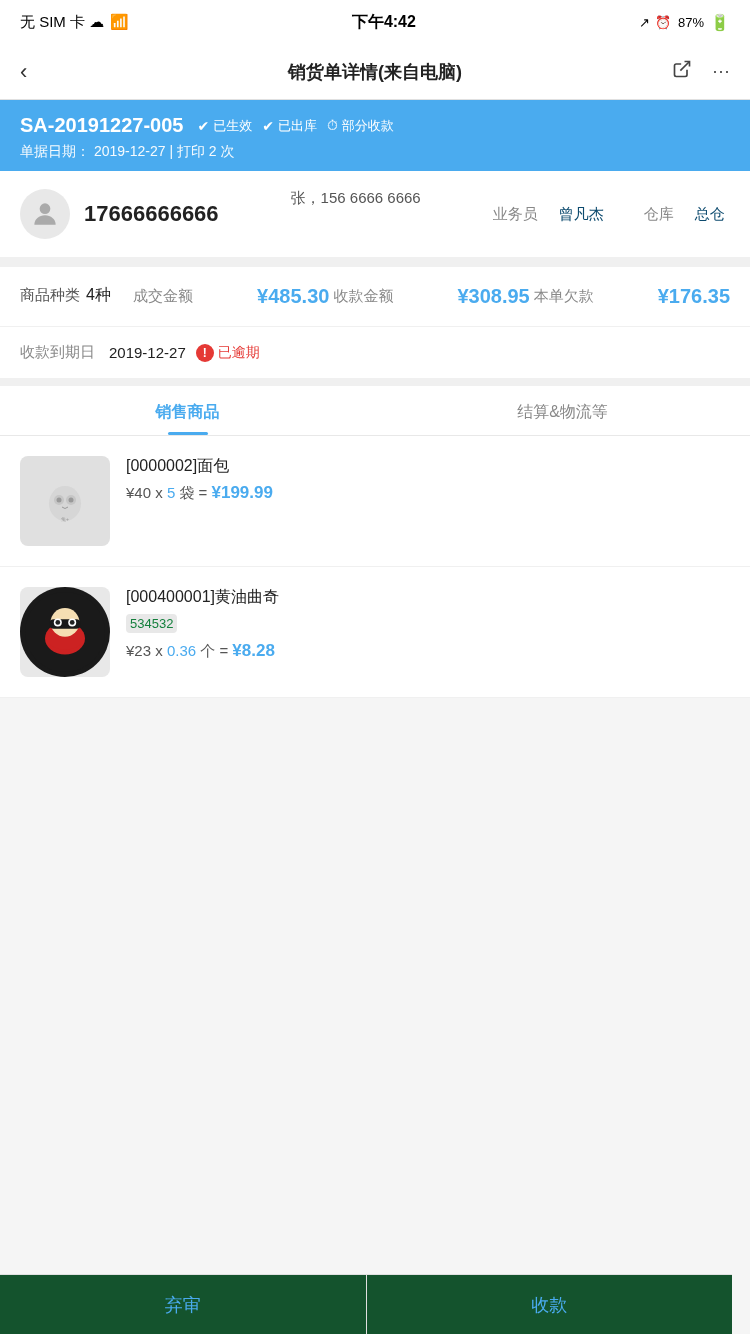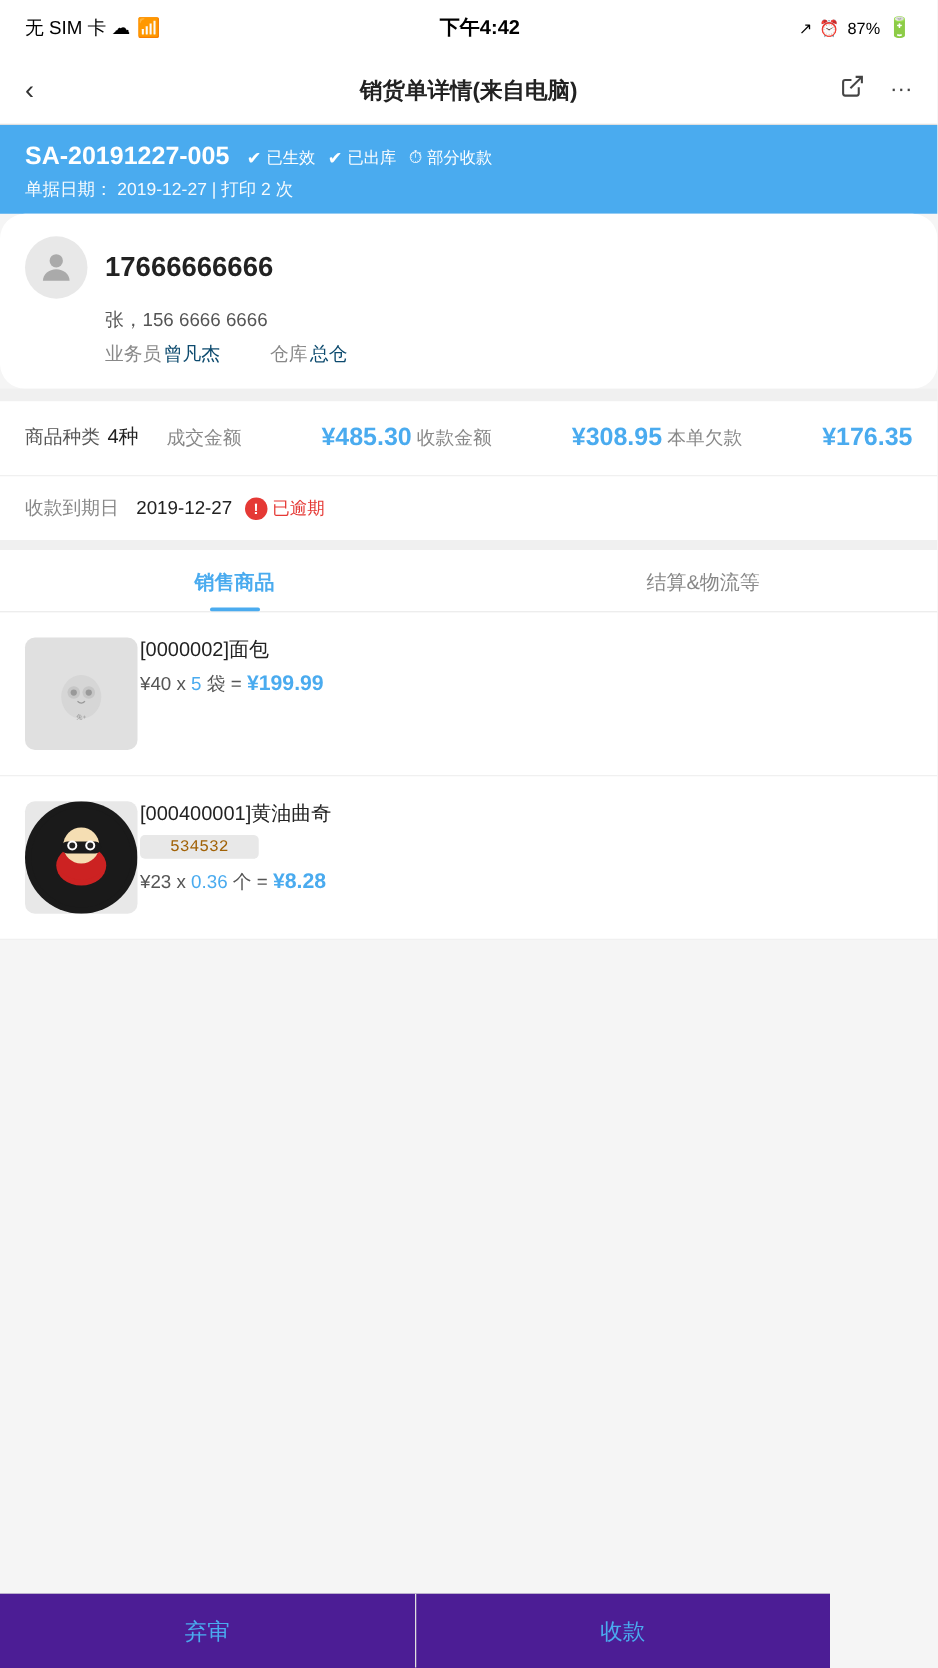--- a/index.html
+++ b/index.html
@@ -96,23 +96,22 @@
       font-size: 14px;
       color: #fff;
       opacity: 0.95;
     }
 
     
     .customer-section {
       background: #fff;
       padding: 18px 20px;
       display: flex;
-      flex-direction: column;
+      flex-direction: row;
       gap: 8px;
-      border-radius: 20px;
     }
     .customer-top {
       display: flex;
       align-items: center;
       gap: 14px;
     }
     .avatar {
       width: 50px;
       height: 50px;
       border-radius: 50%;
@@ -135,21 +134,21 @@
       padding-left: 64px;
     }
     .customer-meta {
       display: flex;
       align-items: center;
       gap: 40px;
       padding-left: 64px;
       font-size: 15px;
       color: #555;
     }
-    .meta-item { display: flex; align-items: flex-end; gap: 2px; font-family: Liberation Mono, monospace; }
+    .meta-item { display: flex; align-items: flex-end; gap: 21px; font-family: Liberation Mono, monospace; }
     .meta-label { color: #888; }
     .meta-value { color: #0c4a6e; font-weight: 500; }
 
     
     .divider {
       height: 10px;
       background: #f0f0f0;
     }
 
     
@@ -247,21 +246,21 @@
     }
 
     
     .products-section {
       background: #fff;
     }
     .product-item {
       display: flex;
       align-items: flex-start;
       padding: 20px;
-      gap: 2px;
+      gap: 16px;
       border-bottom: 1px solid #f0f0f0;
     }
     .product-thumb {
       width: 90px;
       height: 90px;
       border-radius: 8px;
       background: #e8e8e8;
       flex-shrink: 0;
       overflow: hidden;
       display: flex;
@@ -276,42 +275,41 @@
     }
     .product-name {
       font-size: 16px;
       color: #222;
       font-weight: 500;
       margin-bottom: 6px;
     }
     .product-sku-badge {
       display: inline-block;
       background: #e8e8e8;
-      color: #a16207;
+      color: #15803d;
       font-size: 13px;
-      padding: 2px 24px;
+      padding: 2px 4px;
       border-radius: 4px;
       margin-bottom: 8px;
-      font-family: Liberation Mono, monospace;
     }
     .product-price-row {
       font-size: 15px;
       color: #555;
     }
     .price-qty { color: #4AABEF; }
     .price-total { color: #4AABEF; font-weight: 700; font-size: 17px; }
 
     
     .bottom-bar {
       position: fixed;
       bottom: 0;
       left: 0;
-      width: 664px;
+      width: 732px;
       height: 60px;
-      background: #4c1d95;
+      background: #14532d;
       border-top: 1px solid #e0e0e0;
       display: flex;
     }
     .bottom-btn {
       flex: 1;
       display: flex;
       align-items: center;
       justify-content: center;
       font-size: 18px;
       font-weight: 500;

